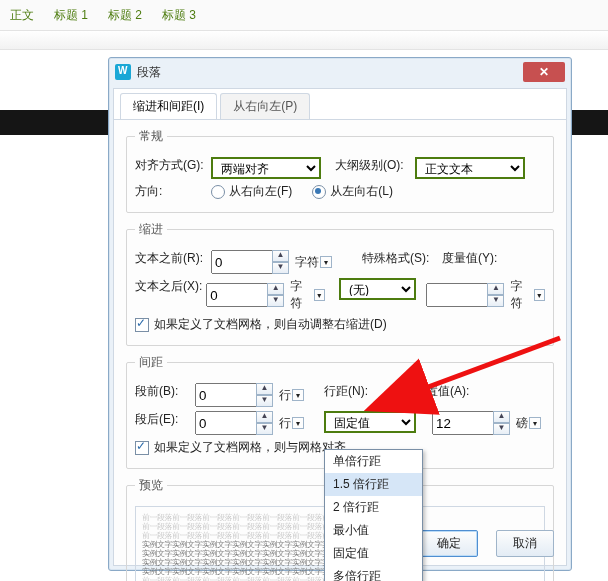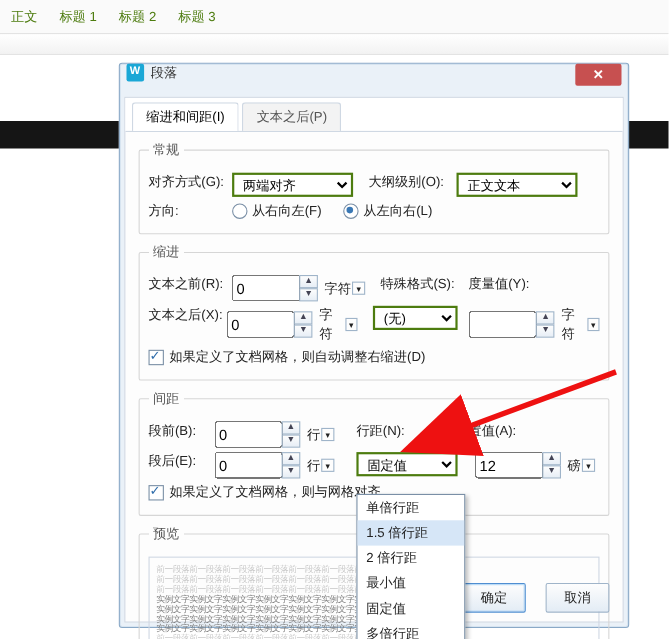--- a/index.html
+++ b/index.html
@@ -4,21 +4,21 @@
 <style>
 html,body{margin:0;padding:0;font-family:"Microsoft YaHei",SimSun,Arial,sans-serif;font-size:12px;background:#fff;color:#222}
 .page{position:relative;width:608px;height:581px;overflow:hidden;background:#fff}
 .topbar{position:absolute;top:0;left:0;right:0;height:30px;background:#fafafa;display:flex;align-items:center}
 .topbar .tb-item{padding:4px 10px;color:#4d7c0f}
 .ruler{position:absolute;top:30px;left:0;right:0;height:18px;background:linear-gradient(#fff,#f2f2f2);border-top:1px solid #e3e3e3;border-bottom:1px solid #e3e3e3}
 .doc-edge{position:absolute;top:110px;height:25px;background:#151515}
 .doc-edge.left{left:0;width:108px}
 .doc-edge.right{right:0;width:38px}
 .dlg{position:absolute;left:108px;top:57px;width:462px;height:512px;border:1px solid #8aa9c7;border-radius:3px;background:#eaf1f8;box-shadow:0 0 0 1px #d7e4f0 inset}
-.titlebar{height:28px;display:flex;padding:0 6px}
+.titlebar{height:28px;display:flex;align-items:center;padding:0 6px}
 .titlebar .app-icon{width:16px;height:16px;background:#1aa7d6;border-radius:2px;position:relative;margin-right:6px}
 .titlebar .app-icon::after{content:"W";color:#fff;font-weight:bold;font-size:10px;position:absolute;left:3px;top:1px}
 .titlebar .title{flex:1;color:#333}
 .titlebar .x{width:42px;height:20px;background:#c75050;border-radius:2px;display:flex;align-items:center;justify-content:center;color:#fff;font-weight:bold}
 .body{position:absolute;top:30px;left:4px;right:4px;bottom:4px;background:#fdfdfd;border:1px solid #cfd8e3}
 .tabs{background:#fff;display:flex;border-bottom:1px solid #cfd8e3;padding:4px 6px 0 6px}
 .tab{padding:4px 12px;border:1px solid #cfd8e3;border-bottom:none;background:#f3f3f3;margin-right:3px;border-radius:3px 3px 0 0;color:#555}
 .tab.active{background:#fff;color:#000}
 .content{padding:8px 12px}
 fieldset{border:1px solid #d6d6d6;margin:0 0 8px 0;padding:8px;border-radius:2px}
@@ -69,21 +69,21 @@
 
 <div class="dlg">
   <div class="titlebar">
     <span class="app-icon"></span>
     <span class="title">段落</span>
     <span class="x">✕</span>
   </div>
   <div class="body">
     <div class="tabs">
       <span class="tab active">缩进和间距(I)</span>
-      <span class="tab">文本之后(P)</span>
+      <span class="tab">从右向左(P)</span>
     </div>
     <div class="content">
 
       <fieldset>
         <legend>常规</legend>
         <div class="row">
           <label class="lab">对齐方式(G):</label>
           <select style="width:110px"><option>两端对齐</option></select>
           <label class="lab" style="width:76px;margin-left:10px">大纲级别(O):</label>
           <select style="width:110px"><option>正文文本</option></select>
@@ -109,21 +109,21 @@
                 <input class="spin" value="0" style="">
                 <span class="spinbtns">
                   <span>▲</span>
                   <span>▼</span>
                 </span>
               </span>
           <span class="unit">
                 <span>字符</span>
                 <span class="dd">▾</span>
               </span>
-          <label class="lab" style="width:76px;margin-left:10px">特殊格式(S):</label>
+          <label class="lab" style="width:76px;margin-left:26px">特殊格式(S):</label>
           <label class="lab" style="width:64px">度量值(Y):</label>
         </div>
         <div class="row">
           <label class="lab">文本之后(X):</label>
           <span class="spinwrap">
                 <input class="spin" value="0" style="">
                 <span class="spinbtns">
                   <span>▲</span>
                   <span>▼</span>
                 </span>

